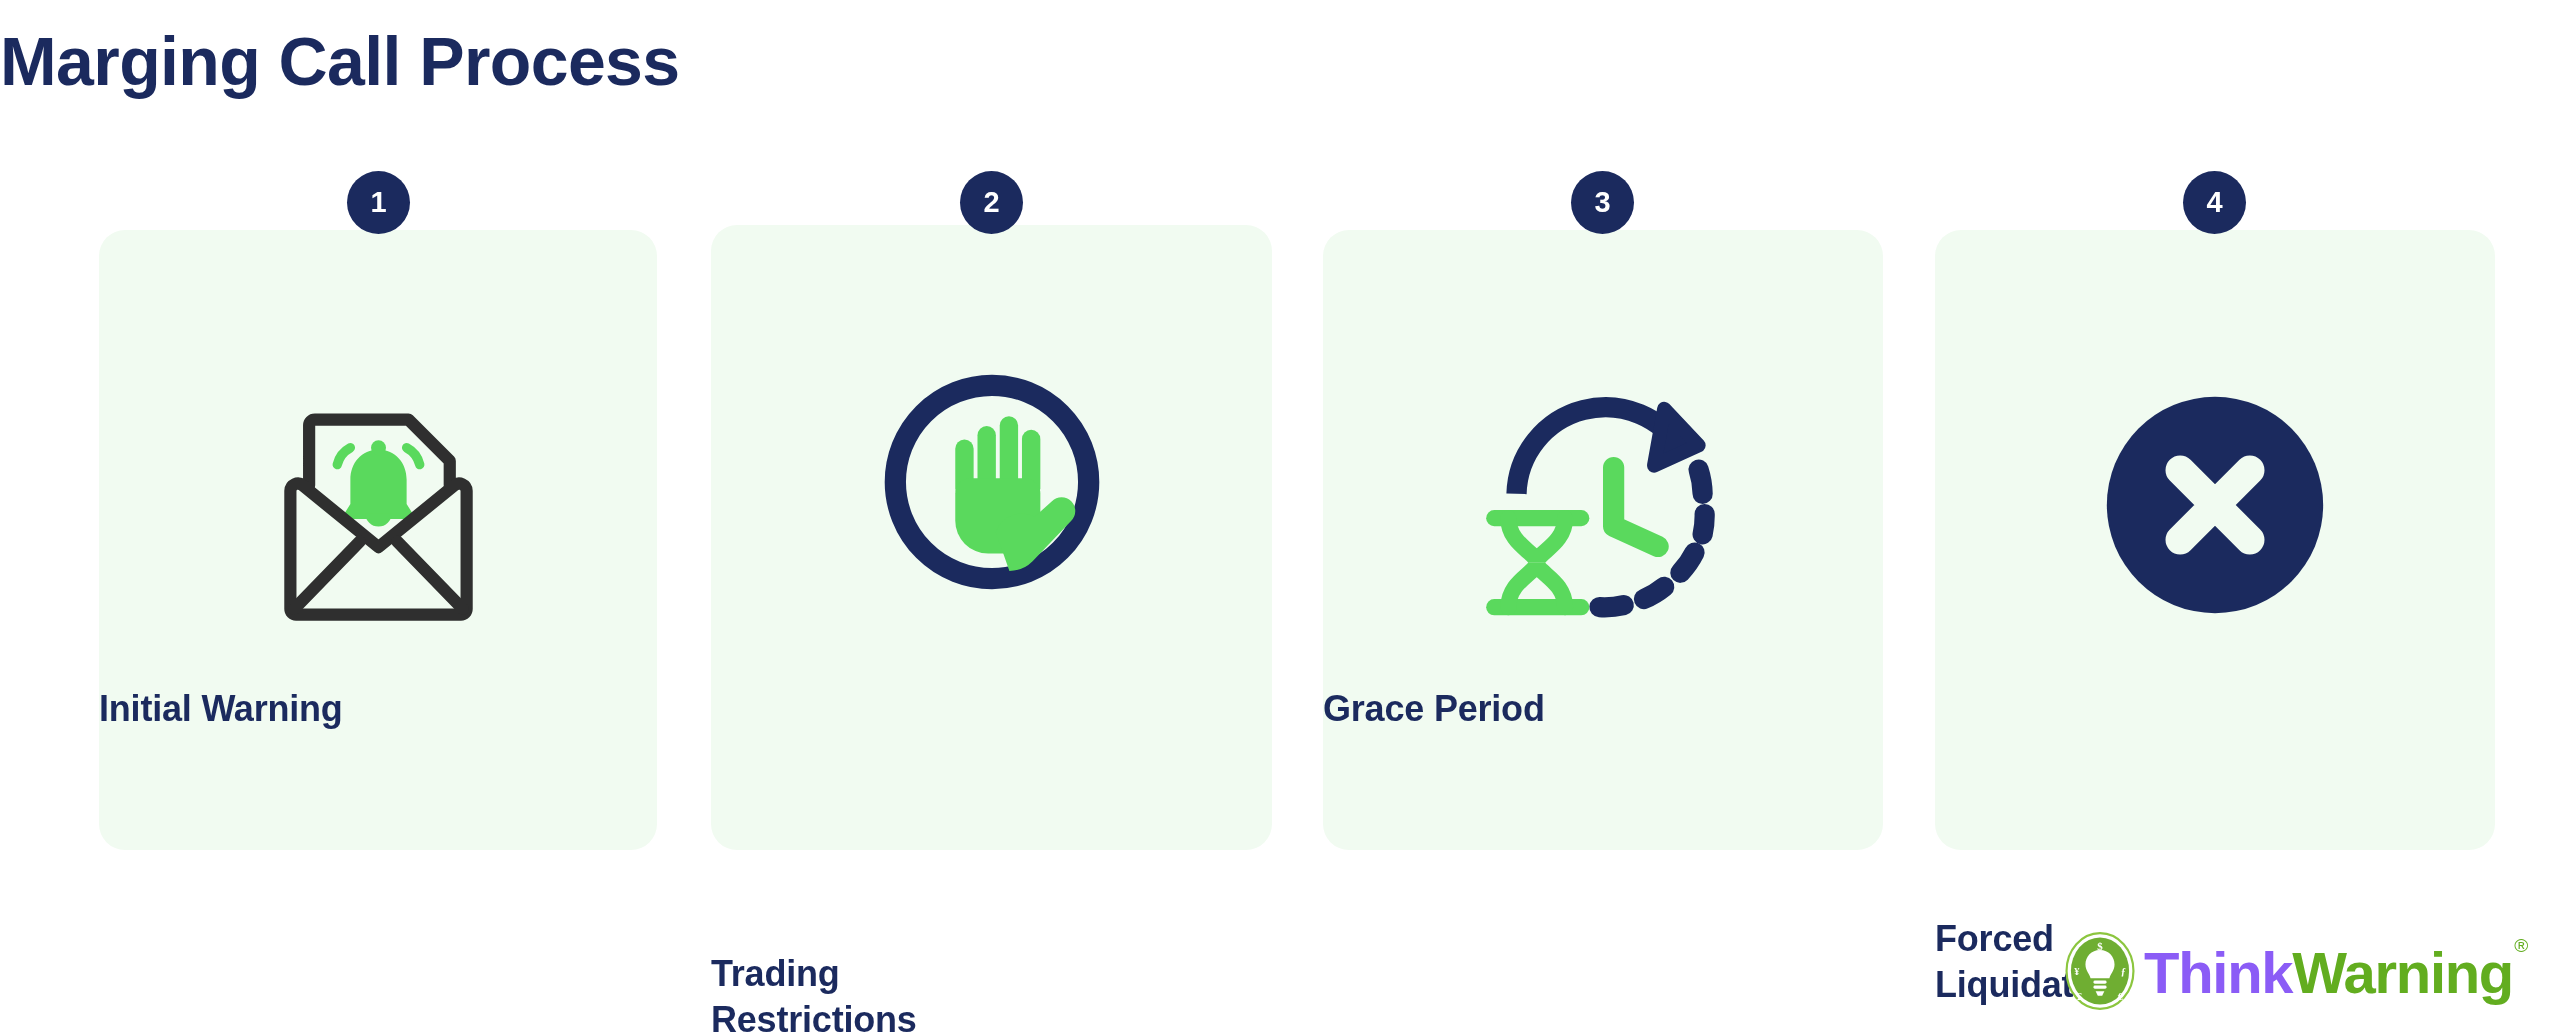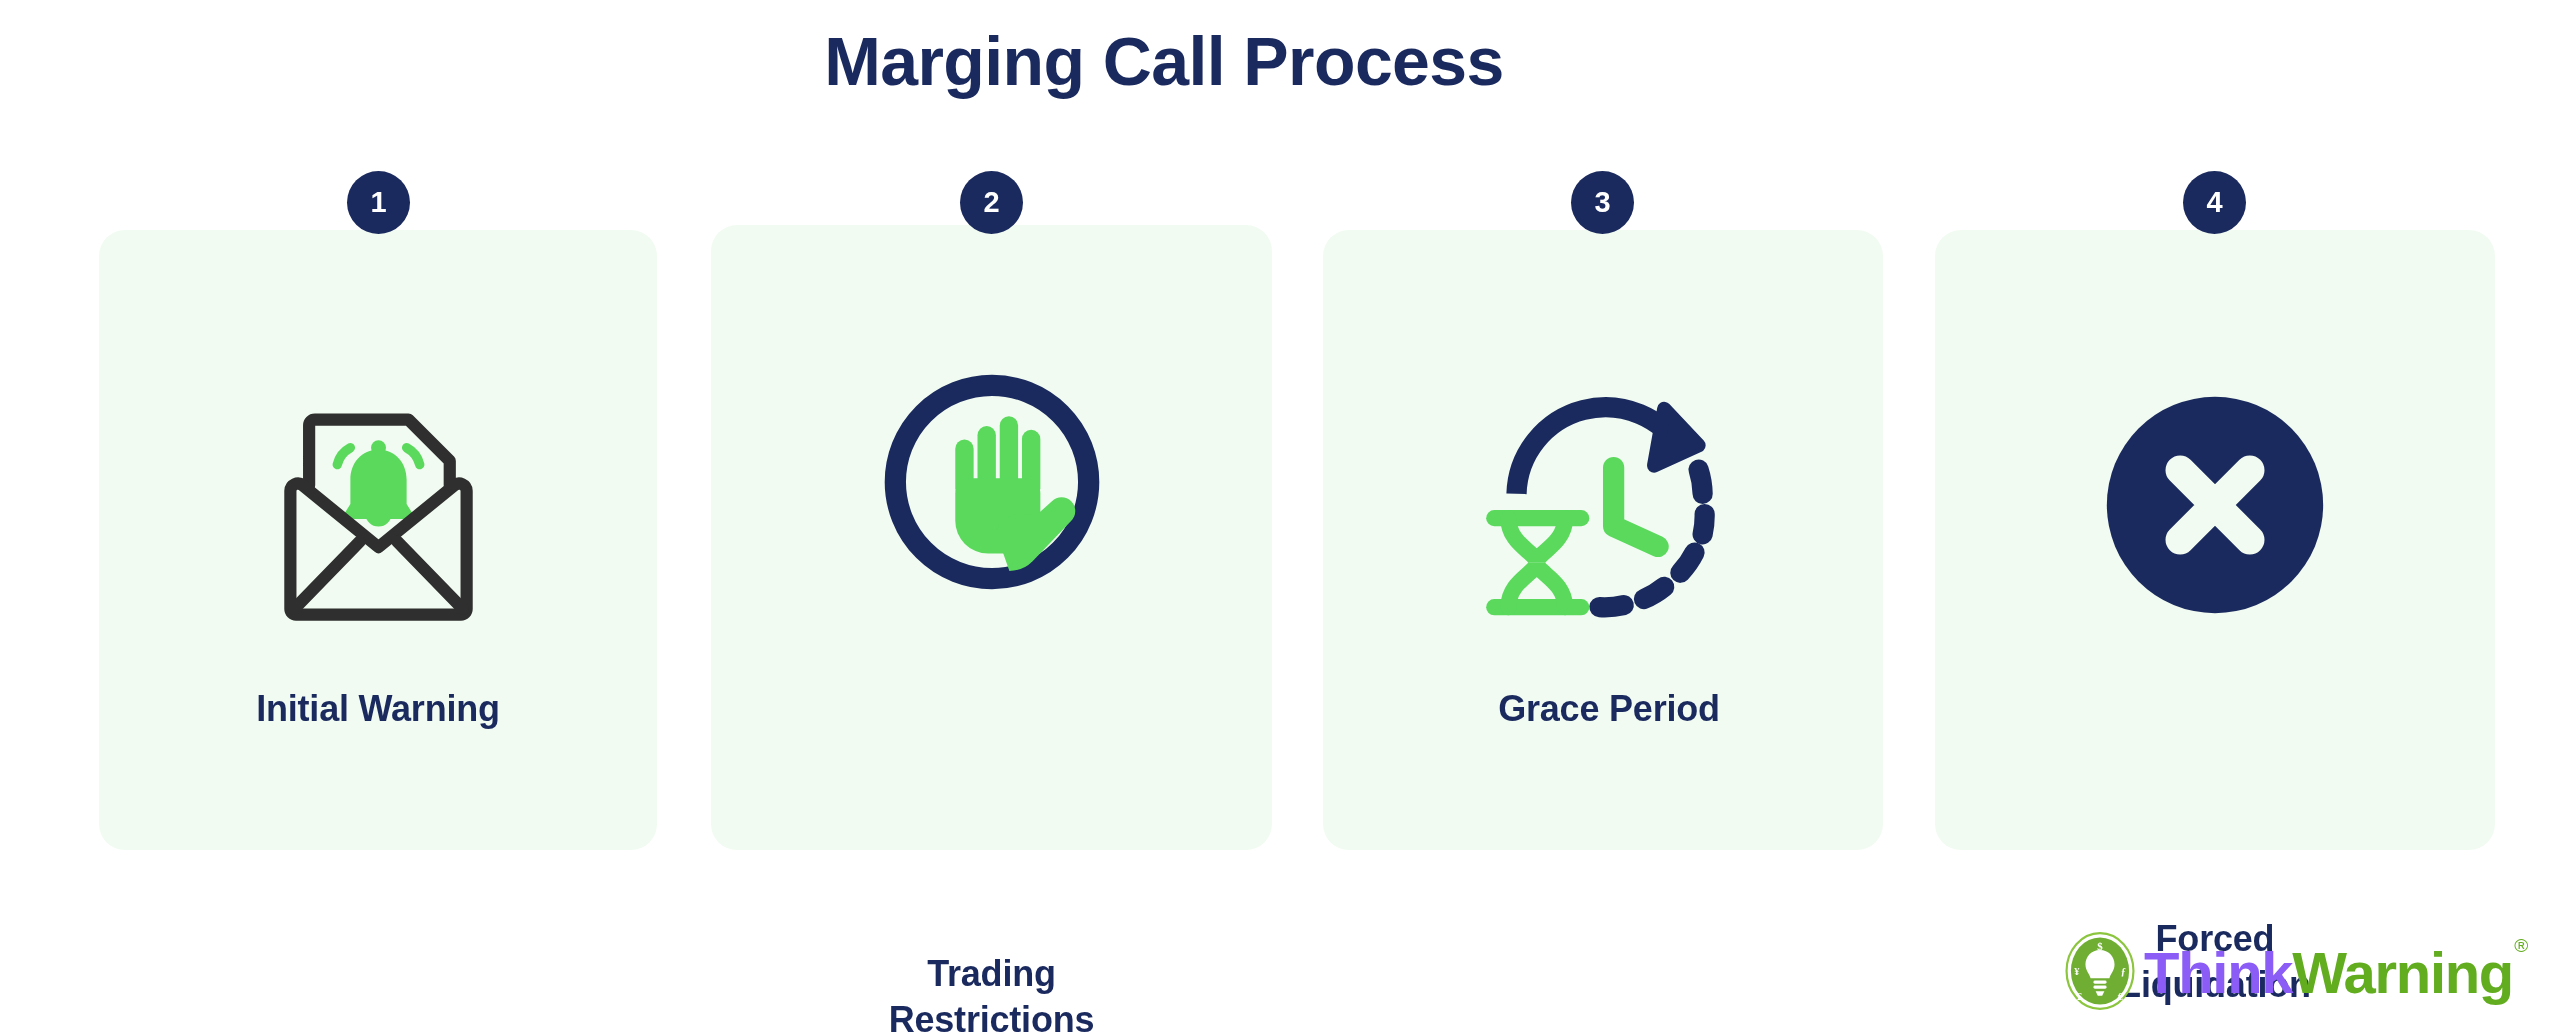--- a/index.html
+++ b/index.html
@@ -15,21 +15,21 @@
     font-family: "Liberation Sans", sans-serif;
     -webkit-font-smoothing: antialiased;
   }
 
   
   #page-title {
     position: absolute;
     left: 0;
     top: 24px;
     width: 2328px;
-    text-align: center;
+    text-align: left;
     font-size: 68px;
     font-weight: 700;
     letter-spacing: -0.6px;
     color: #1b2a5e;
     line-height: 1.1;
     white-space: nowrap;
   }
 
   
   #steps {
@@ -76,21 +76,21 @@
     width: 100%;
     display: flex;
     align-items: center;
     justify-content: center;
   }
 
   .step-label {
     position: absolute;
     left: 0;
     width: 100%;
-    text-align: center;
+    text-align: left;
     color: #1b2a5e;
     font-size: 36px;
     font-weight: 700;
     line-height: 1.28;
     letter-spacing: -0.2px;
     white-space: pre-line;
   }
 
   
   #brand-logo {
@@ -217,21 +217,21 @@
 
         <g stroke="#5ad95d" stroke-width="8" stroke-linecap="round" fill="none">
           <path d="M11 66 H54"></path>
           <path d="M11 110 H54"></path>
           <path d="M18 66 c0 13 14 17 14 22 c0 -5 14 -9 14 -22"></path>
           <path d="M18 110 c0 -13 14 -17 14 -22 c0 5 14 9 14 22"></path>
         </g>
       </svg>
     </div>
 
-    <div class="step-label" style="top:456px;margin-left:6px;">Grace Period</div>
+    <div class="step-label" style="top:456px;">Grace Period</div>
   </div>
 
   <div class="step" style="left:1935px; top:230px; width:560px; height:620px;">
     <div class="card"></div>
 
     <div class="badge" style="left:248px; top:-59px;">
       <span>4</span>
     </div>
 
     <div class="icon-wrap" style="top:143px; height:263px;">

